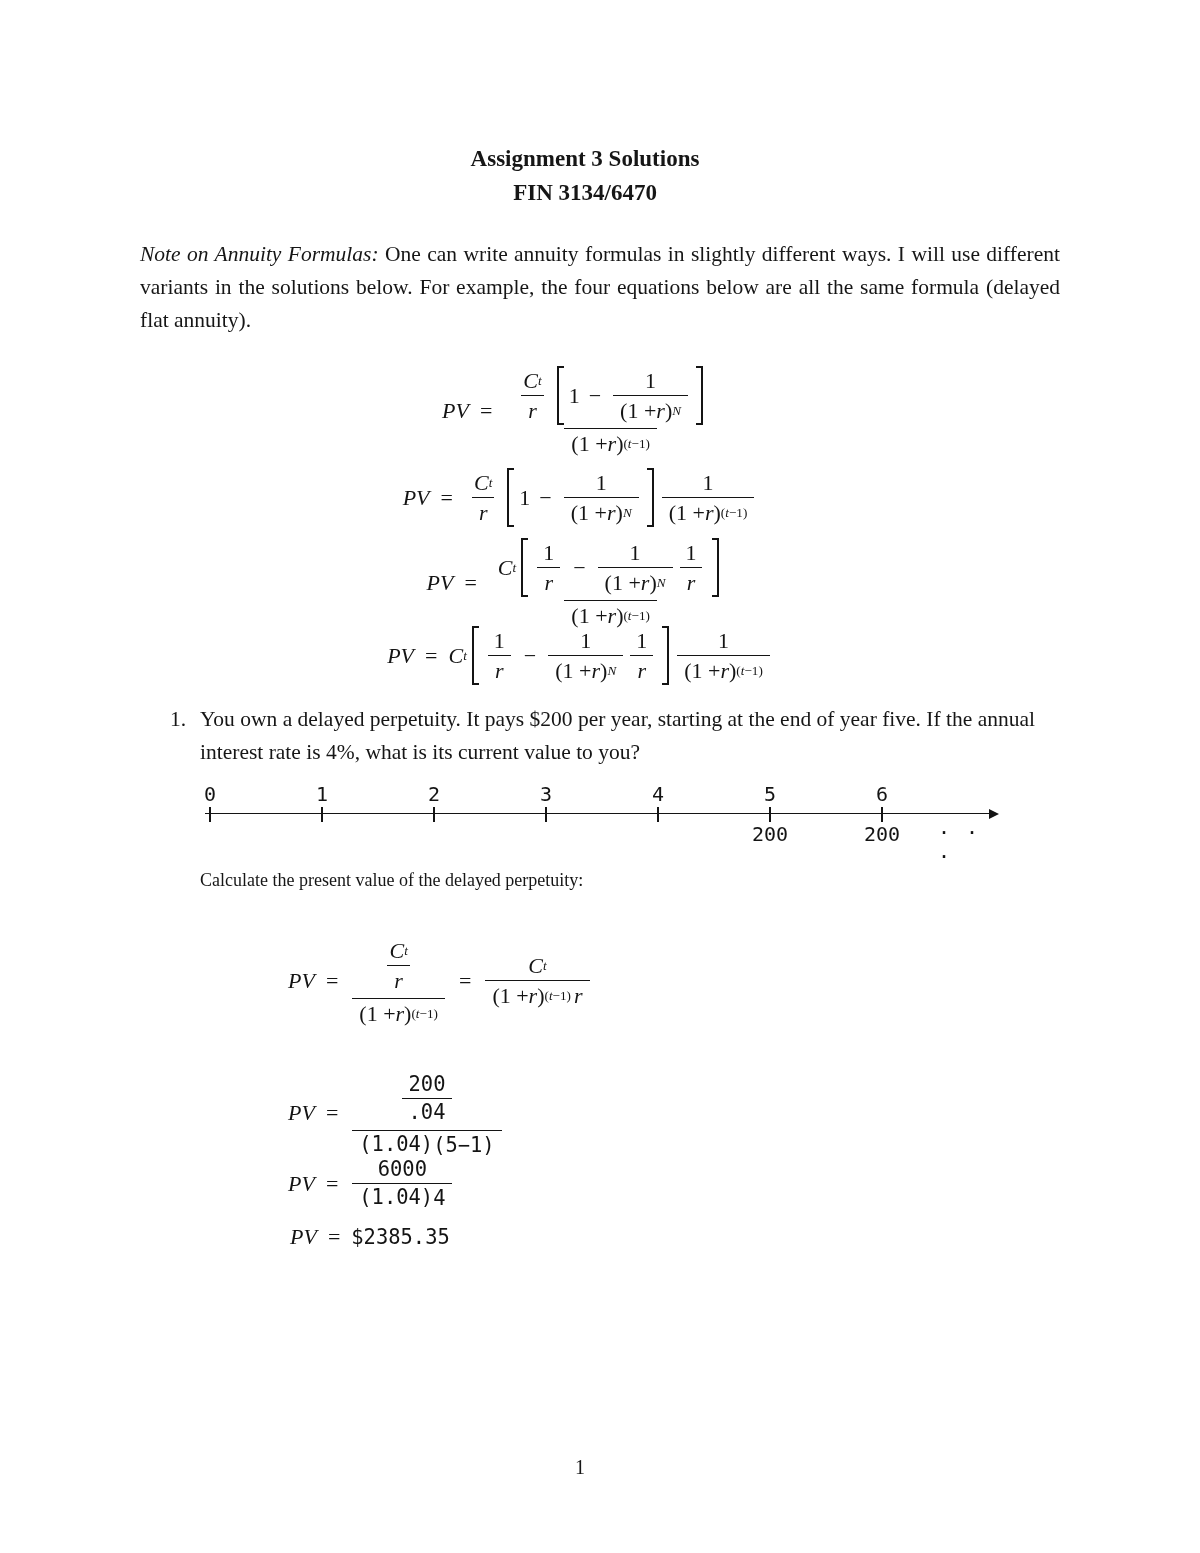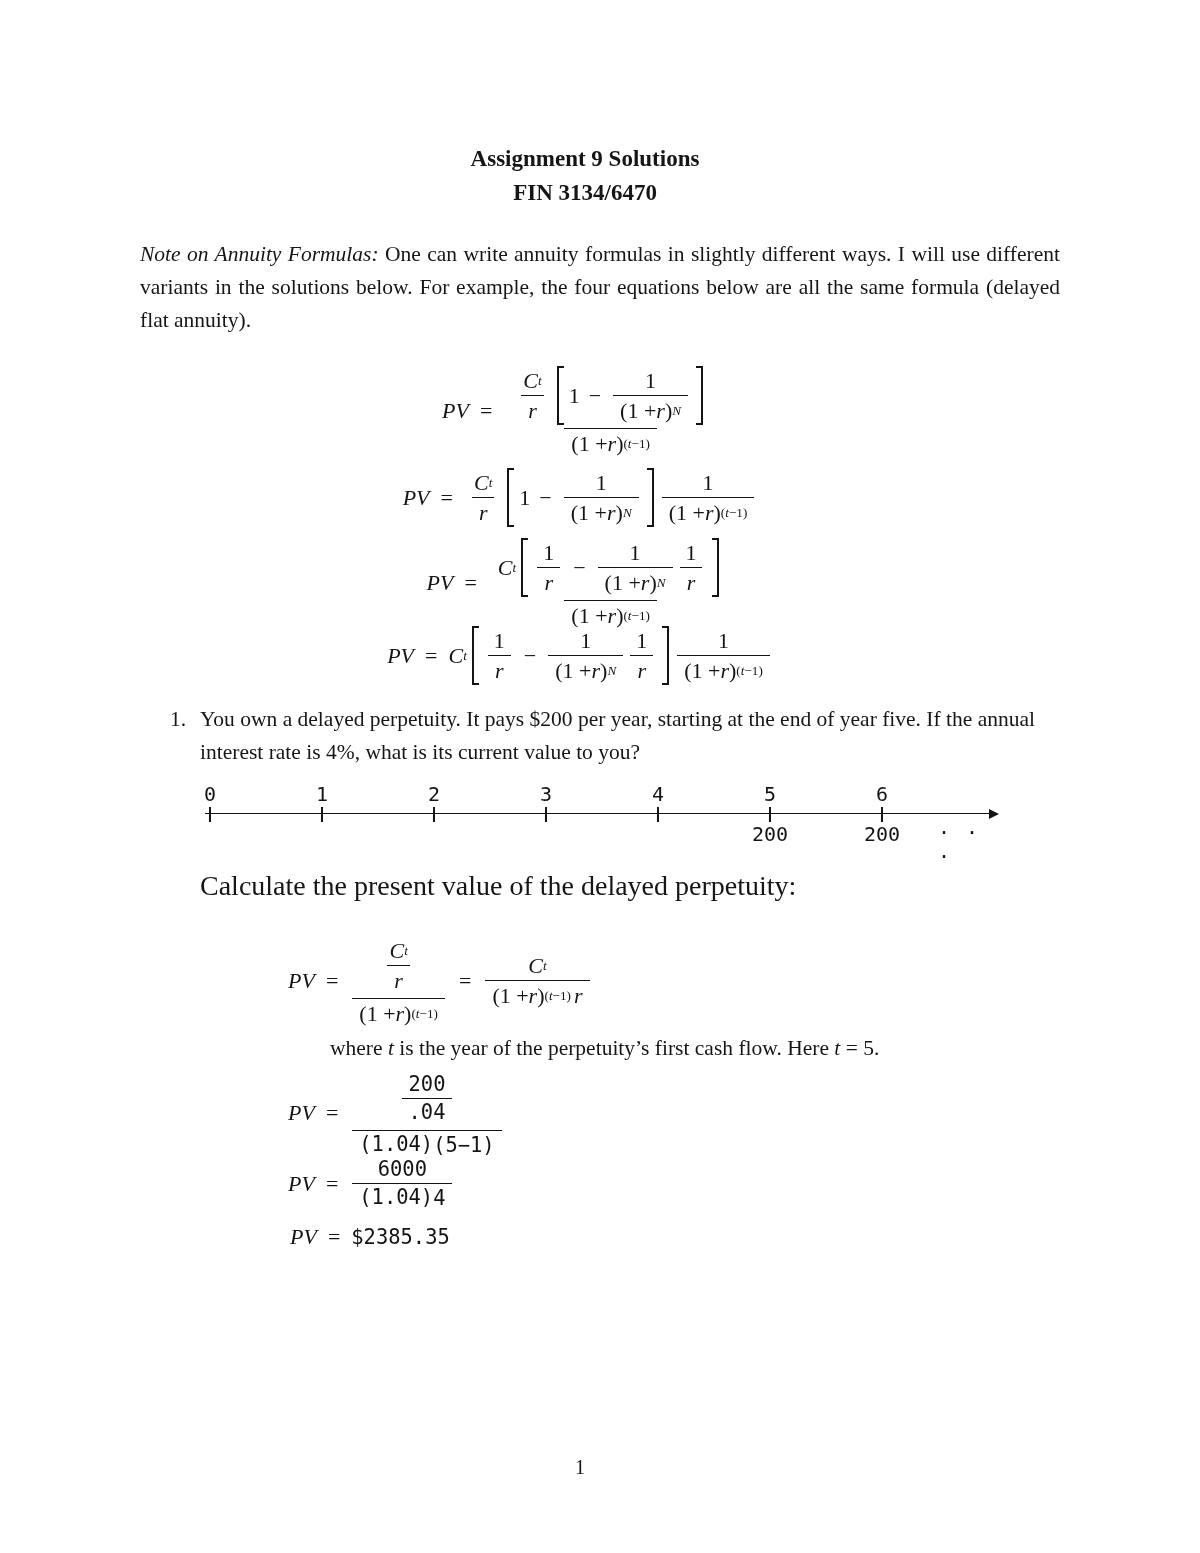--- a/index.html
+++ b/index.html
@@ -24,21 +24,21 @@
   }
   .note-lead { font-style: italic; margin-top: 31px; }
   .problem {
     position: absolute; top: 703px; left: 170px; width: 890px;
     font-size: 21.5px; line-height: 33px; display: flex;
   }
   .problem .pnum { width: 30px; flex: 0 0 auto; }
   .problem .ptext { flex: 1; }
   .calc-line {
     position: absolute; top: 870px; left: 200px; width: 860px;
-    font-size: 28px;
+    font-size: 18px;
   }
   .where-line {
     position: absolute; top: 1036px; left: 330px;
     font-size: 21.5px;
   }
   .pageno {
     position: absolute; top: 1456px; left: 0; width: 1160px;
     text-align: center; font-size: 20px;
   }
   
@@ -101,21 +101,21 @@
     position: absolute; top: 42px; width: 70px; margin-left: -35px; text-align: center;
   }
   .tl-dots { position: absolute; top: 40px; left: 733px; letter-spacing: 2px; }
 </style>
 </head>
 <body>
 
 <div class="page">
 
   <div class="doc-title">
-    <div>Assignment 9 Solutions</div>
+    <div>Assignment 3 Solutions</div>
     <div>FIN 3134/6470</div>
   </div>
 
   <div class="note-par"><span class="note-lead">Note on Annuity Formulas:</span><span> One can write annuity formulas in slightly different ways. I will use different variants in the solutions below. For example, the four equations below are all the same formula (delayed flat annuity).</span></div>
 
   <div class="eq eq-center" id="eq1">
     <i>PV</i>
     <span class="qo">=</span>
     <span class="fr">
       <span class="nu">
@@ -336,21 +336,20 @@
       <span class="de">
           <span>(1 + </span>
           <i>r</i>
           <span>)</span>
           <sup><span>(</span><i>t</i><span>−1)</span></sup>
           <i class="rr">r</i>
         </span>
     </span>
   </div>
 
-  <div class="where-line"><span>where </span><i>t</i><span> is the year of the perpetuity’s first cash flow. Here </span><i>t</i><span> = 5.</span></div>
 
   <div class="eq" id="sol2">
     <i>PV</i>
     <span class="qo">=</span>
     <span class="fr">
       <span class="nu">
         <span class="fr">
           <span class="nu mn">200</span>
           <span class="de mn">.04</span>
         </span>

